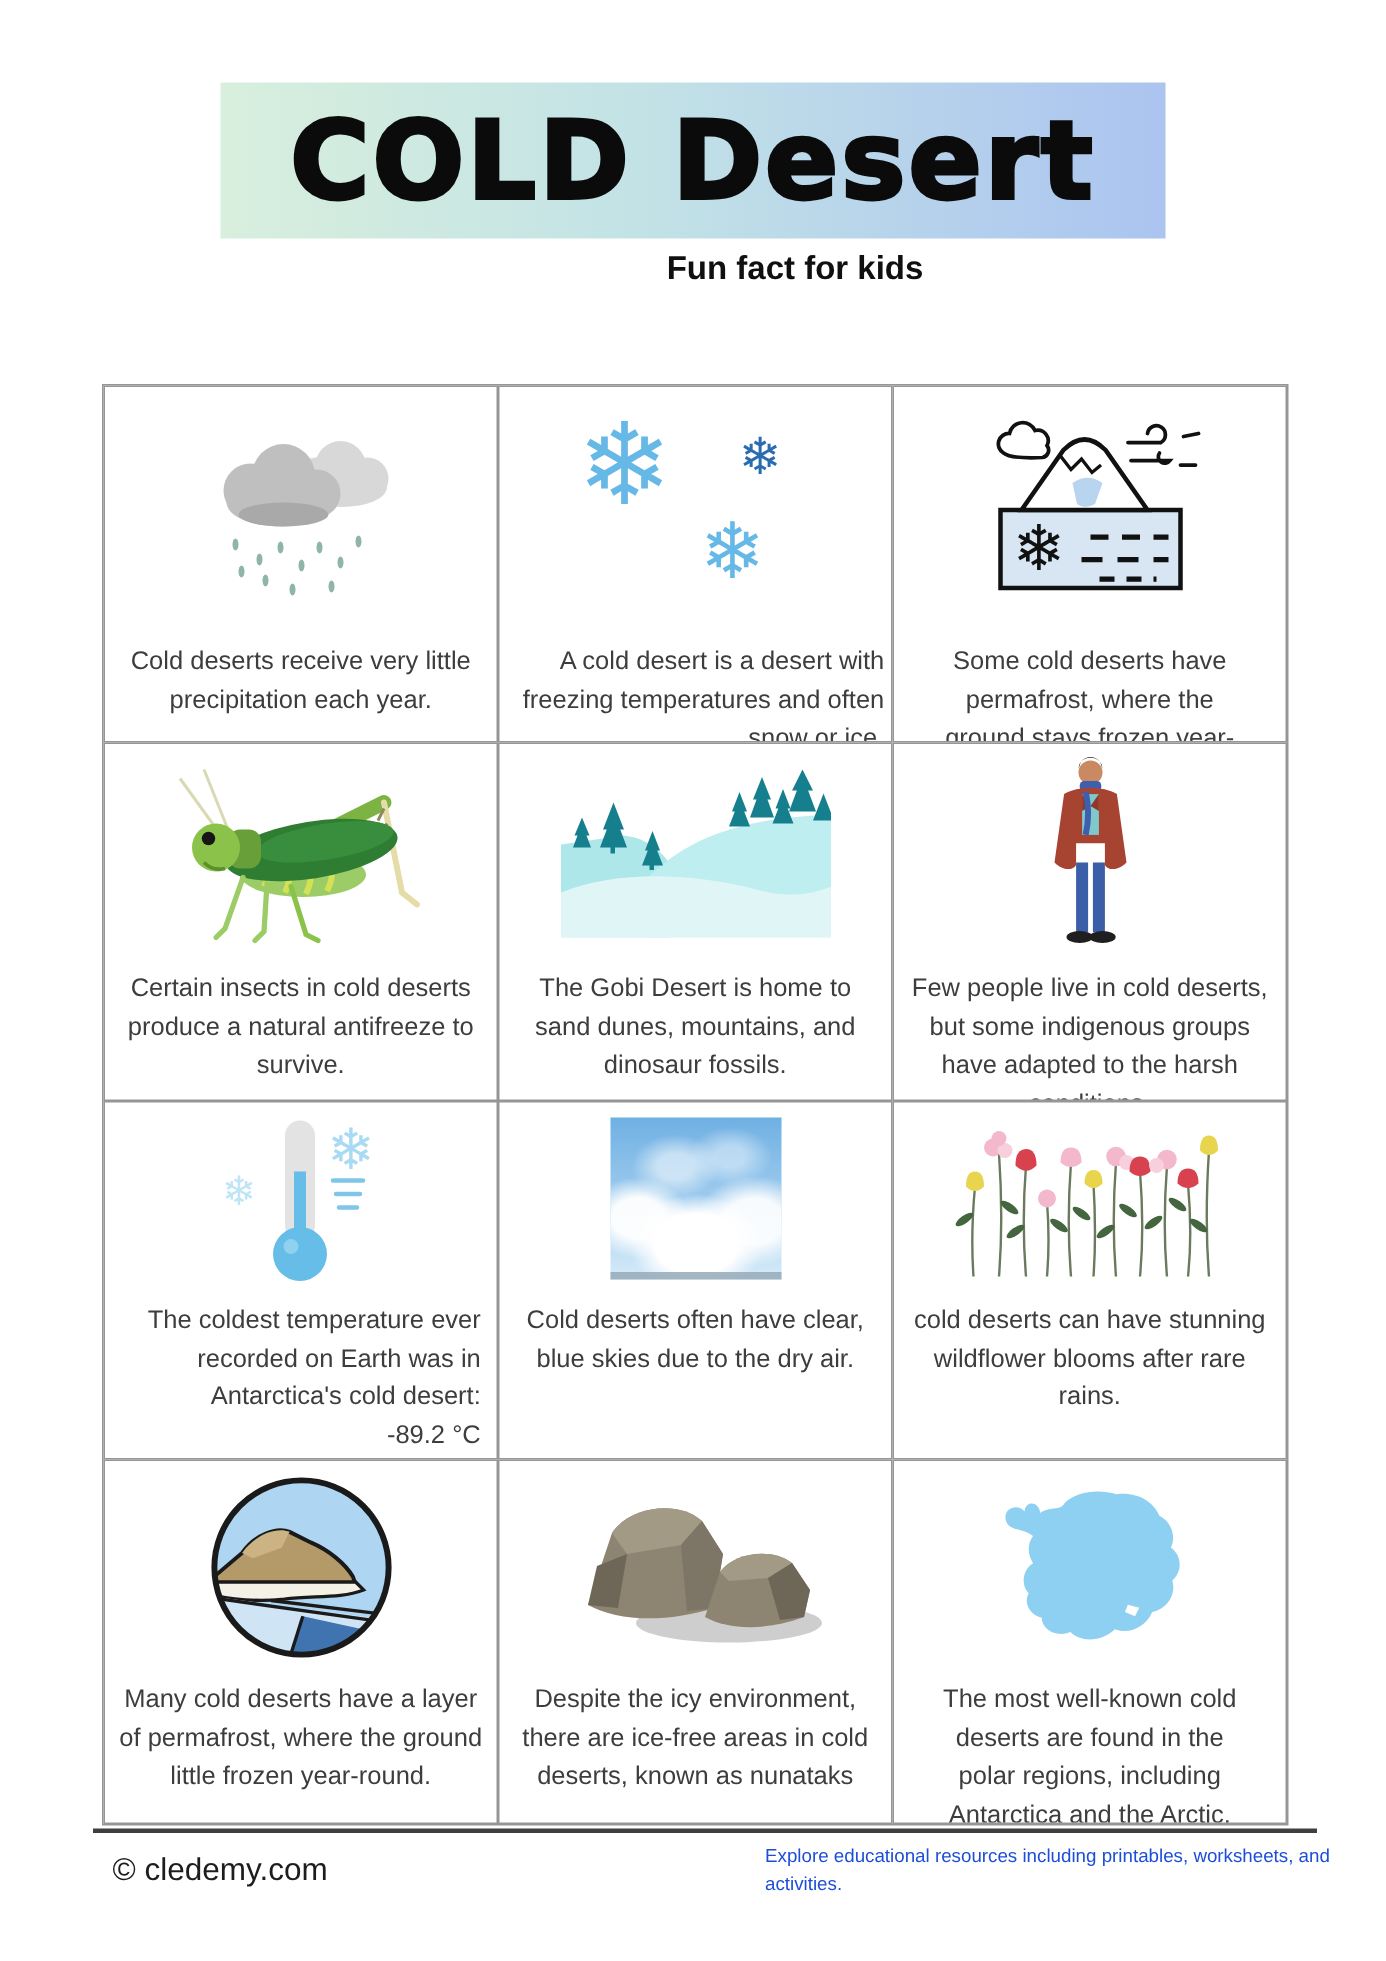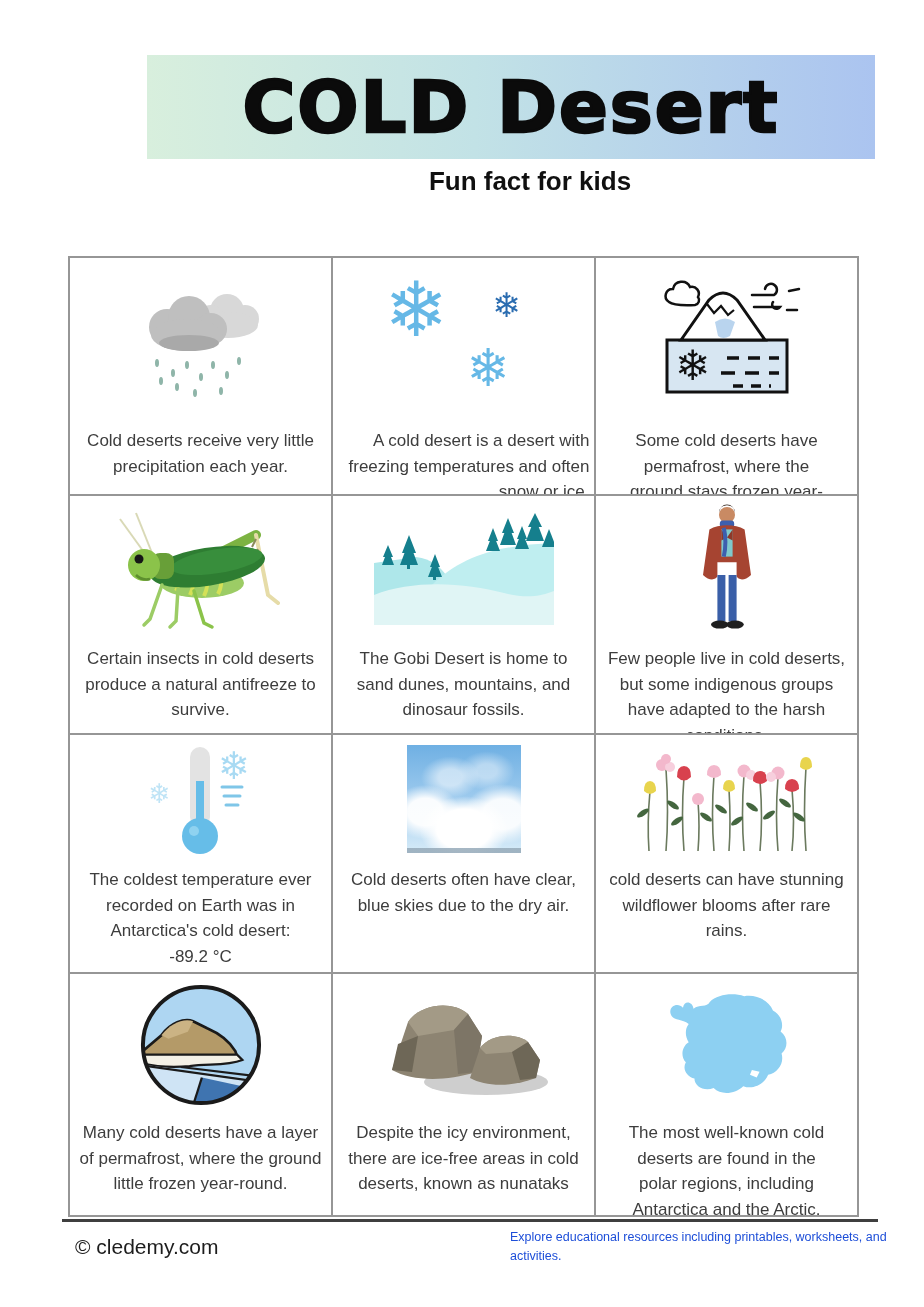--- a/index.html
+++ b/index.html
@@ -1,42 +1,42 @@
 <!DOCTYPE html>
 <html><head>
 <meta charset="utf-8">
 <style>
   html,body{margin:0;padding:0;background:#fff;}
   .page{position:relative;width:924px;height:1307px;background:#fff;overflow:hidden;
         font-family:"Liberation Sans",sans-serif;}
   
-  .banner{position:absolute;left:147px;top:55px;width:728px;height:104px;
+  .banner{position:absolute;left:147px;top:55px;width:630px;height:104px;
           background:linear-gradient(90deg,#d8efdd 0%,#c2e2e6 45%,#abc4f0 100%);
           display:flex;align-items:center;justify-content:center;}
   .banner h1{margin:0;font-family:"DejaVu Sans",sans-serif;font-weight:bold;
              font-size:72px;color:#0b0b0b;letter-spacing:2px;-webkit-text-stroke:2.5px #0b0b0b;
              white-space:nowrap;}
   .subtitle{position:absolute;left:290px;top:166px;width:480px;text-align:center;
-            font-family:"Liberation Sans",sans-serif;font-weight:bold;font-size:26px;color:#101010;}
+            font-family:"Liberation Sans",sans-serif;font-weight:bold;font-size:22px;color:#101010;}
   
   .grid{position:absolute;left:68px;top:256px;width:789px;height:959px;display:grid;
         grid-template-columns:263px 263px 263px;grid-template-rows:238px 239px 239px 243px;
         border:1px solid #969696;box-sizing:content-box;background:#fff;}
   .cell{border:1px solid #969696;display:flex;flex-direction:column;align-items:center;
         box-sizing:border-box;overflow:hidden;}
   .icon-wrap{display:flex;align-items:center;justify-content:center;flex:0 0 auto;width:100%;}
   .cell:nth-child(-n+3) .icon-wrap{height:166px;}
   .cell:nth-child(n+4):nth-child(-n+6) .icon-wrap{height:146px;}
   .cell:nth-child(n+7):nth-child(-n+9) .icon-wrap{height:128px;}
   .cell:nth-child(n+10) .icon-wrap{height:142px;}
   .caption{margin:4px 0 0 0;font-size:17px;line-height:1.5;color:#3d3d3d;text-align:center;
            white-space:pre-line;}
   .c1 .caption{max-width:250px;} .c2 .caption{max-width:252px;text-align:right;} .c3 .caption{max-width:208px;}
   .c4 .caption{max-width:252px;} .c5 .caption{max-width:232px;} .c6 .caption{max-width:253px;}
-  .c7 .caption{max-width:240px;} .c8 .caption{max-width:250px;} .c9 .caption{max-width:235px;}
+  .c7 .caption{max-width:240px;text-align:right;} .c8 .caption{max-width:250px;} .c9 .caption{max-width:235px;}
   .c10 .caption{max-width:250px;} .c11 .caption{max-width:252px;} .c12 .caption{max-width:215px;}
   
   .flakes{position:relative;width:190px;height:150px;font-family:"DejaVu Sans",sans-serif;}
   .flakes span{position:absolute;line-height:1;}
   .flake-big{left:16px;top:6px;font-size:76px;color:#66b8e6;}
   .flake-small{left:124px;top:22px;font-size:34px;color:#2a6cb0;}
   .flake-med{left:98px;top:76px;font-size:52px;color:#66b8e6;}
   .sky{width:114px;height:108px;
     background:
       linear-gradient(to top,rgba(150,170,185,.85) 0 5px,rgba(0,0,0,0) 5px),

